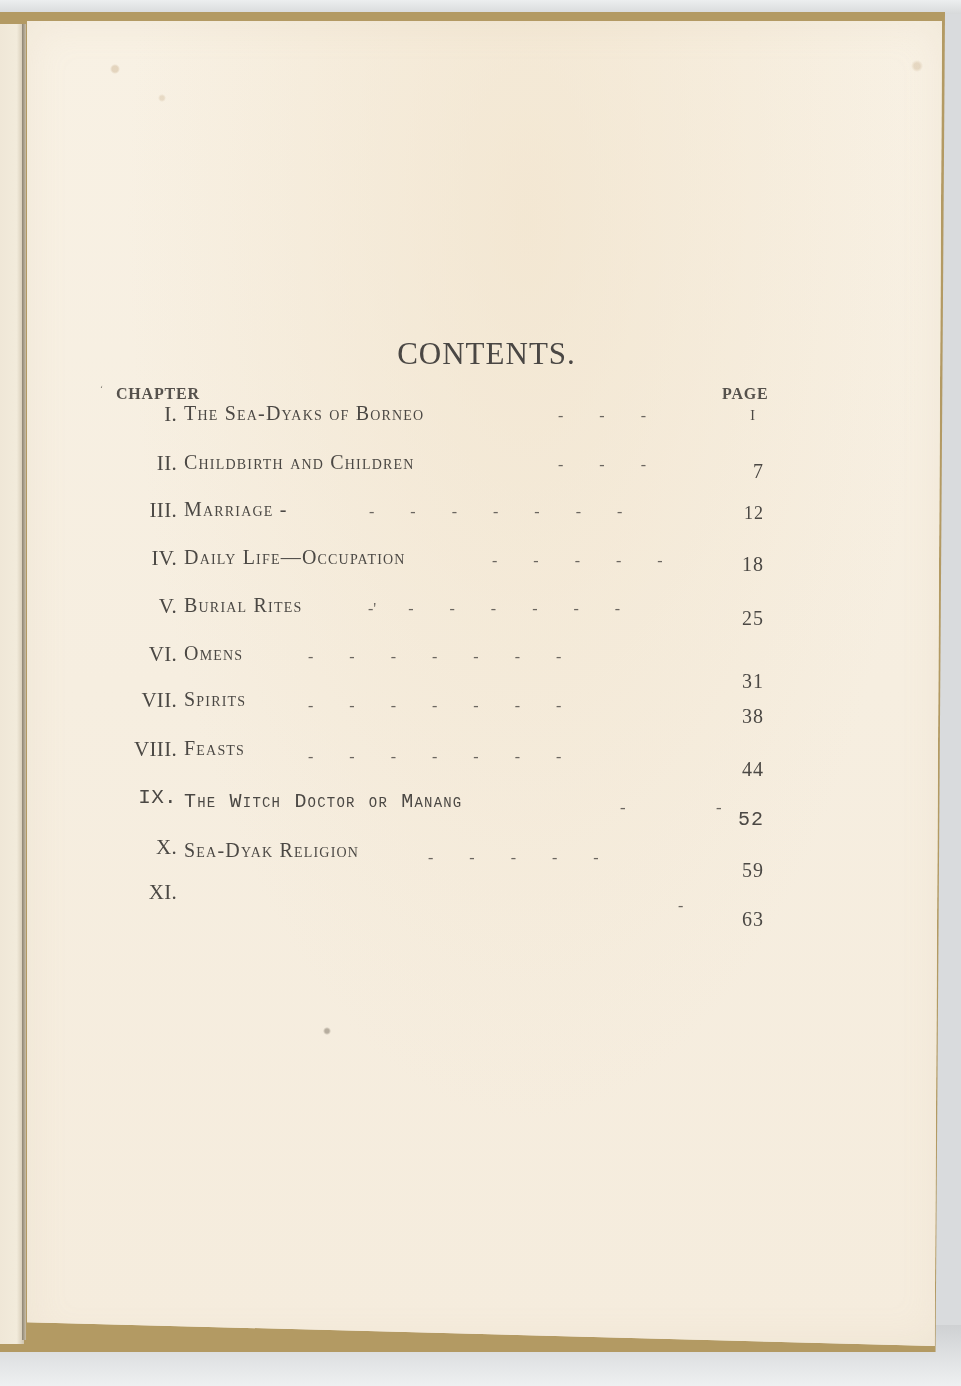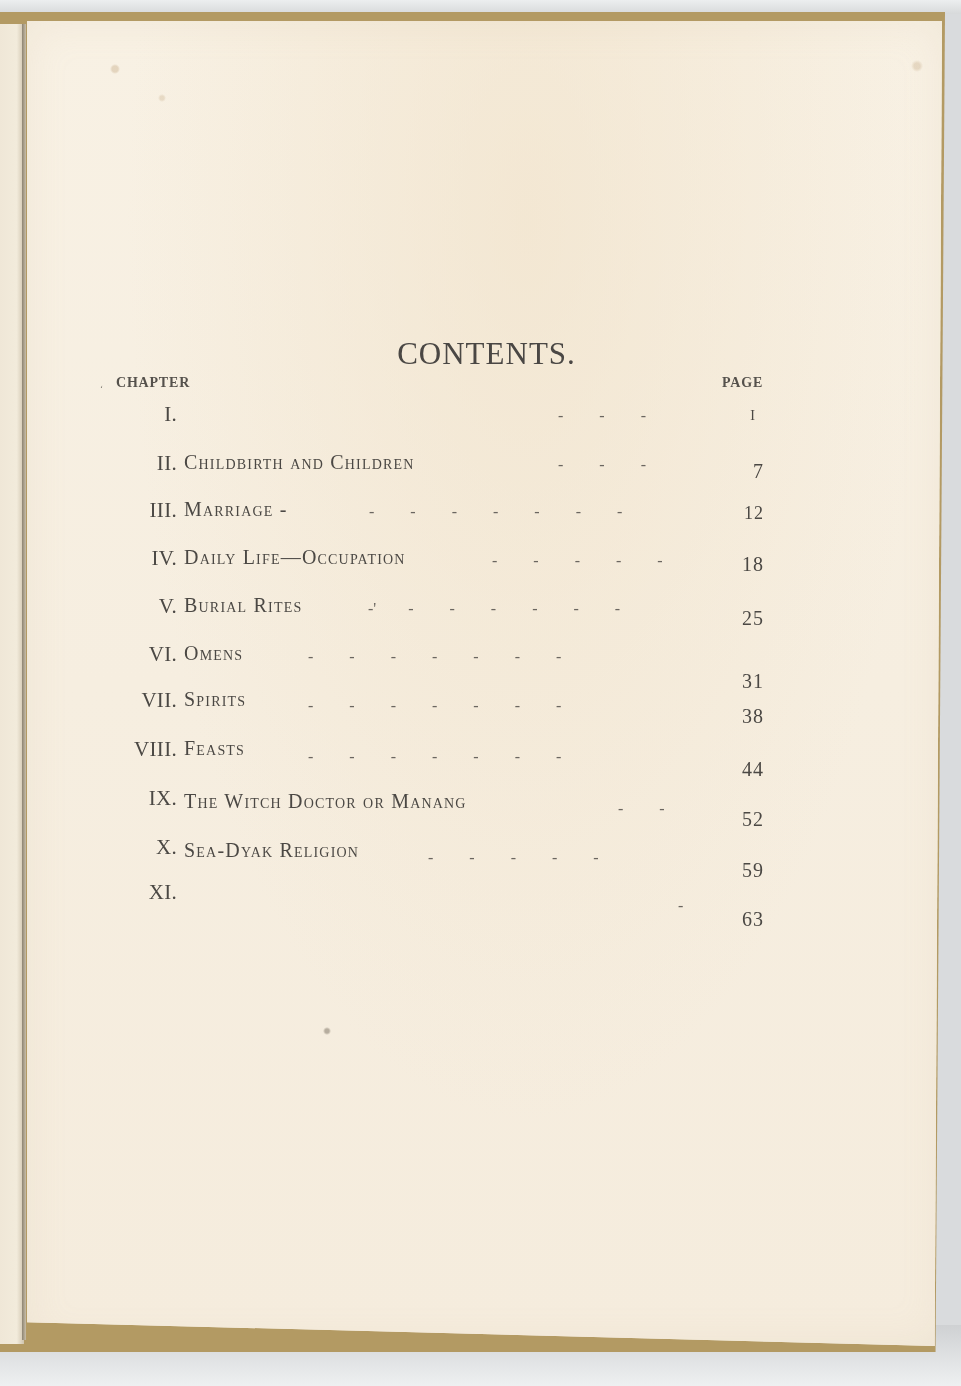--- a/index.html
+++ b/index.html
@@ -69,22 +69,22 @@
       width: 961px;
       text-align: center;
       font-size: 31px;
       letter-spacing: 1px;
       color: #4a4744;
       font-weight: normal;
       padding-left: 6px;
     }
     .col-header {
       position: absolute;
-      top: 375px;
-      font-size: 14px;
+      top: 385px;
+      font-size: 16px;
       font-weight: bold;
       letter-spacing: 0.8px;
       color: #55514c;
       text-transform: uppercase;
     }
     .col-header.chapter { left: 116px; }
     .col-header.page-h { left: 722px; }
     .tick-mark {
       position: absolute;
       left: 100px; top: 383px;
@@ -143,20 +143,21 @@
 <div class="page"></div>
 
 <h1 class="title">CONTENTS.</h1>
 
 <span class="tick-mark">‘</span>
 <span class="col-header chapter">CHAPTER</span>
 <span class="col-header page-h">PAGE</span>
 
 <div class="toc-row" style="top:402px;">
   <span class="num">I.</span>
+  <span class="label">The Sea-Dyaks of Borneo</span>
   <span class="dots" style="left:558px;top:5px;">-         -         -</span>
   <span class="pg" style="left:712px;">i</span>
 </div>
 
 <div class="toc-row" style="top:451px;">
   <span class="num">II.</span>
   <span class="label">Childbirth and Children</span>
   <span class="dots" style="left:558px;top:5px;">-         -         -</span>
   <span class="pg" style="top:9px;">7</span>
 </div>
@@ -196,21 +197,21 @@
   <span class="pg" style="top:17px;">38</span>
 </div>
 
 <div class="toc-row" style="top:737px;">
   <span class="num">VIII.</span>
   <span class="label">Feasts</span>
   <span class="dots" style="left:308px;top:11px;">-         -         -         -         -         -         -</span>
   <span class="pg" style="top:21px;">44</span>
 </div>
 
-<div class="toc-row" style="top:786px;">
+<div class="toc-row" style="top:786px;font-family:Liberation Mono, monospace;">
   <span class="num">IX.</span>
   <span class="label" style="top:4px;text-align:center;">The Witch Doctor or Manang</span>
   <span class="dots" style="left:618px;top:14px;">-         -</span>
   <span class="pg" style="top:22px;">52</span>
 </div>
 
 <div class="toc-row" style="top:835px;">
   <span class="num">X.</span>
   <span class="label" style="top:4px;">Sea-Dyak Religion</span>
   <span class="dots" style="left:428px;top:14px;">-         -         -         -         -</span>

